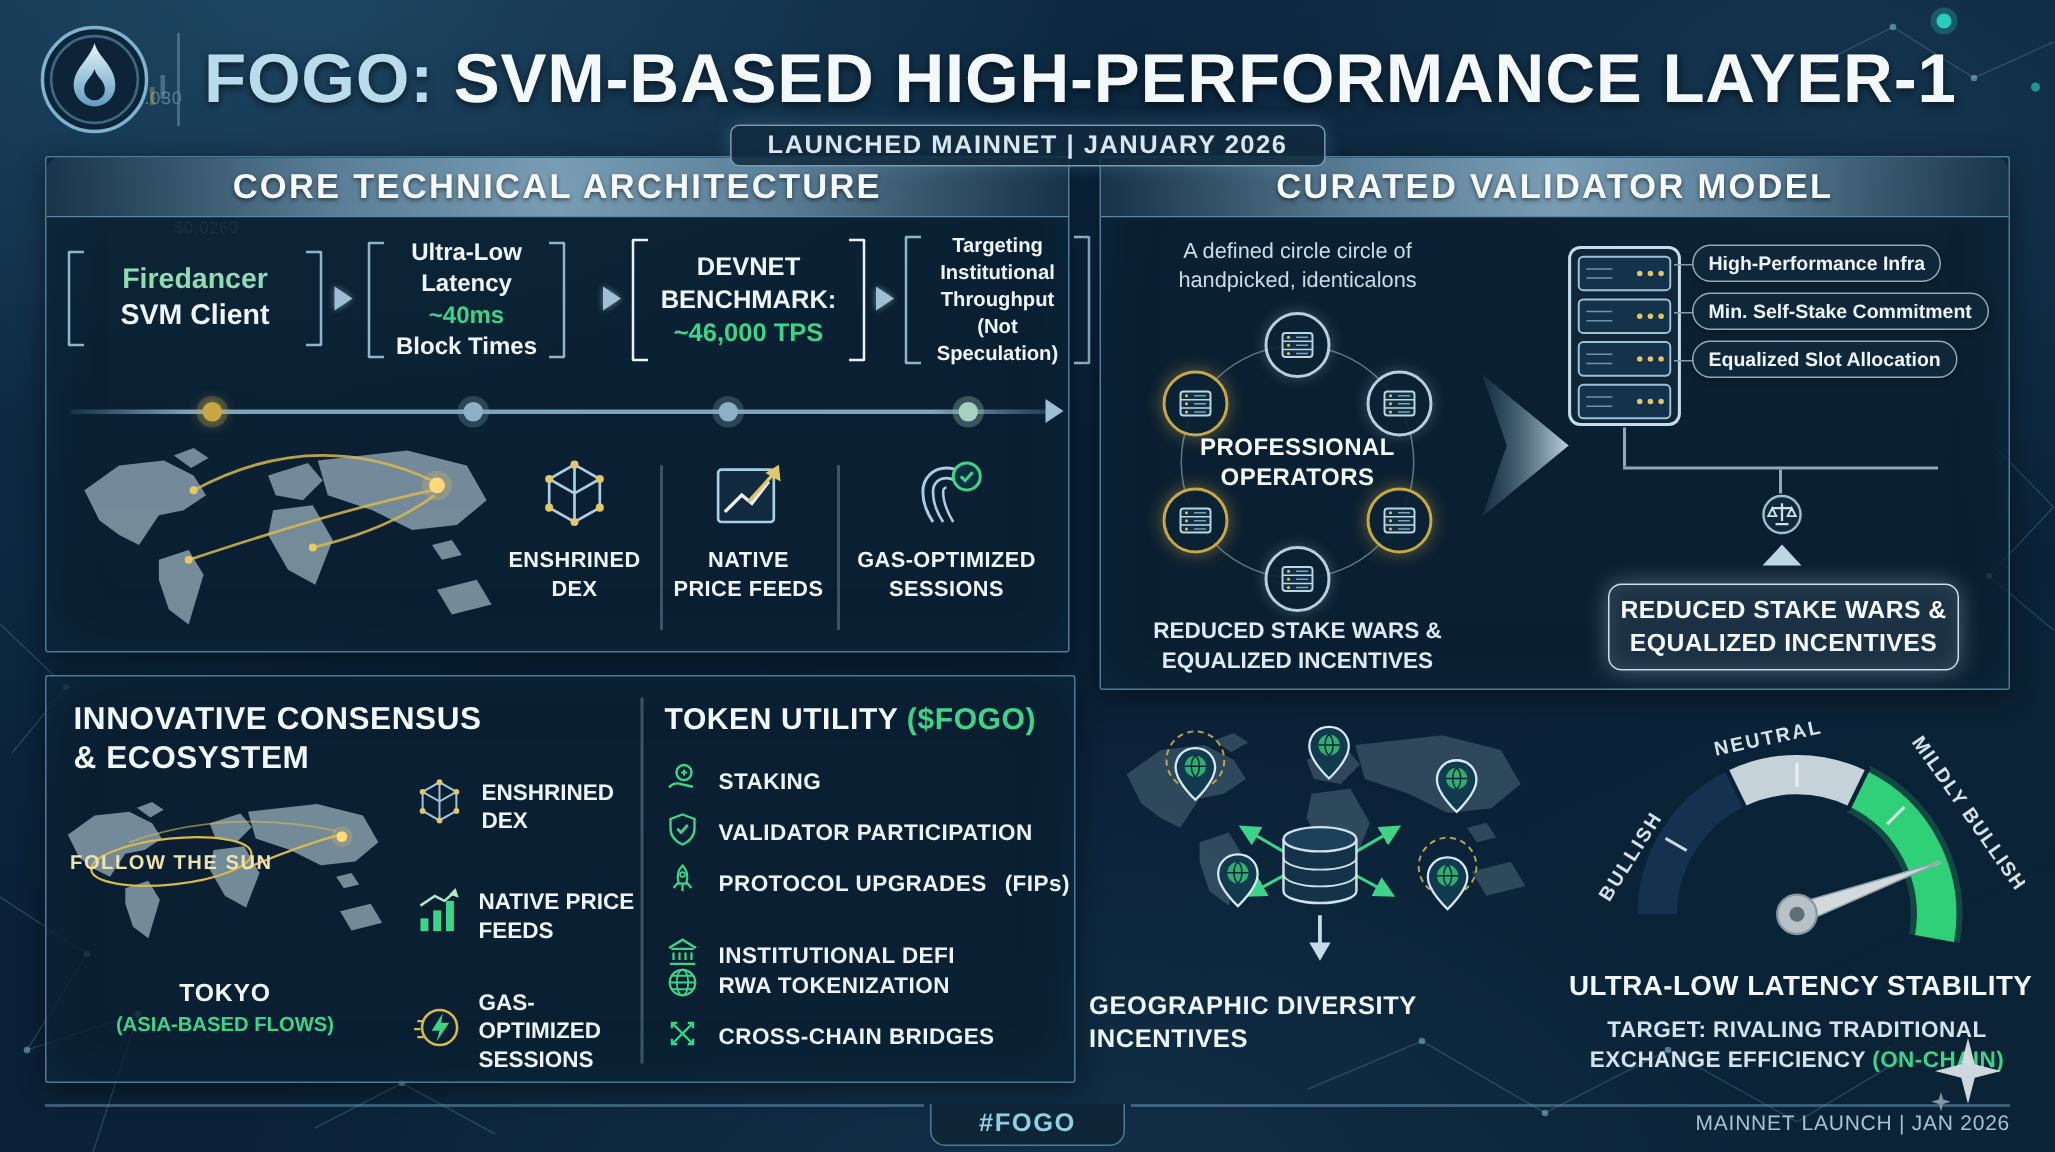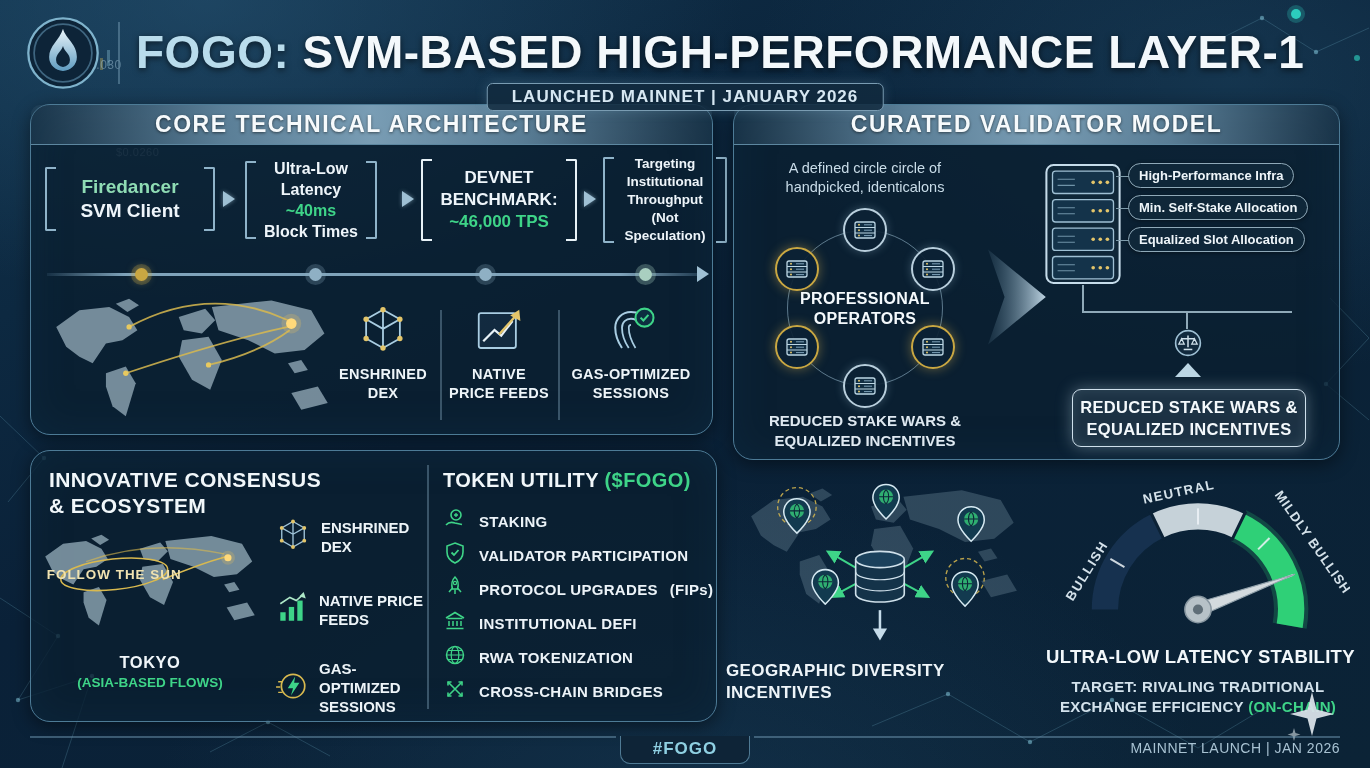--- a/index.html
+++ b/index.html
@@ -17,21 +17,21 @@
 
   
   .logo{left:26px;top:16px;width:74px;height:74px;}
   .hdr-divider{left:118px;top:22px;width:2px;height:62px;background:#5e849c;opacity:.65;}
   .title{left:136px;top:22px;height:60px;line-height:60px;font-size:46px;font-weight:800;letter-spacing:.5px;white-space:nowrap;text-shadow:0 2px 6px rgba(0,0,0,.6);}
   .title .acc{color:#b9dcec;margin-top:33px;}
   .title .rest{color:#f3f8fb;}
   .subtitle{left:685px;top:83px;transform:translateX(-50%);padding:3px 24px;border:1.5px solid #7a9cb2;border-radius:6px;background:rgba(18,42,62,.85);font-size:17px;font-weight:bold;color:#d6e7f2;letter-spacing:1px;white-space:nowrap;box-shadow:0 0 12px rgba(120,170,200,.25);z-index:5;}
 
   
-  .panel{position:absolute;background:rgba(10,31,48,.78);border:1.5px solid #4d7b96;border-radius:20px;box-shadow:0 4px 18px rgba(0,0,0,.45), inset 0 0 40px rgba(20,60,90,.25);}
+  .panel{position:absolute;background:rgba(10,31,48,.78);border:1.5px solid #4d7b96;border-radius:2px;box-shadow:0 4px 18px rgba(0,0,0,.45), inset 0 0 40px rgba(20,60,90,.25);}
   .panel-h{height:40px;border-bottom:1.5px solid #5d87a0;border-radius:9px 9px 0 0;display:flex;align-items:center;justify-content:center;
     background:linear-gradient(90deg,rgba(47,79,102,.35),rgba(116,156,182,.75) 28%,rgba(140,178,202,.85) 50%,rgba(116,156,182,.75) 72%,rgba(47,79,102,.35));}
   .panel-h h2{font-size:23px;font-weight:800;letter-spacing:1.5px;color:#f6fafc;text-shadow:0 1px 3px rgba(0,0,0,.55);}
 
   .core{left:30px;top:104px;width:683px;height:331px;}
   .validator{left:733px;top:104px;width:607px;height:356px;}
   .eco{left:30px;top:450px;width:687px;height:272px;}
 
   
   .bracket{position:absolute;display:flex;flex-direction:column;align-items:center;justify-content:center;text-align:center;padding:6px 14px;}
@@ -386,21 +386,21 @@
           <circle cx="55" cy="75" r="1.8"></circle>
           <circle cx="62" cy="75" r="1.8"></circle>
         <circle cx="48" cy="103" r="1.8"></circle>
           <circle cx="55" cy="103" r="1.8"></circle>
           <circle cx="62" cy="103" r="1.8"></circle>
       </g>
     </svg>
 
     <div class="abs pills">
       <span class="pill">High-Performance Infra</span>
-      <span class="pill">Min. Self-Stake Allocation</span>
+      <span class="pill">Min. Self-Stake Commitment</span>
       <span class="pill">Equalized Slot Allocation</span>
     </div>
 
     <div class="conn" style="left:348px;top:180px;width:2px;height:26px"></div>
     <div class="conn" style="left:348px;top:206px;width:210px;height:2px"></div>
     <div class="conn" style="left:452px;top:208px;width:2px;height:16px"></div>
 
     <svg class="abs" style="left:440px;top:224px" width="28" height="28" viewBox="0 0 26 26">
       <circle cx="13" cy="13" r="11.5" fill="#11293d" stroke="#9fc0d4" stroke-width="1.5"></circle>
       <path d="M13 6 V17 M7 9 H19" stroke="#cfe0ea" stroke-width="1.4" fill="none"></path>
@@ -507,21 +507,21 @@
       <span>
         <svg viewBox="0 0 24 24" width="24" height="24" fill="none" stroke="#3ed488">
           <path d="M12 2 C15 5 16 9 14.5 14 H9.5 C8 9 9 5 12 2 Z" stroke-width="1.5"></path>
           <circle cx="12" cy="8" r="1.6" stroke-width="1.2"></circle>
           <path d="M9.5 13 L6 17 M14.5 13 L18 17 M12 14.5 V19" stroke-width="1.5"></path>
         </svg>
       </span>
       <span class="lb">PROTOCOL UPGRADES</span>
       <span class="lb green">(FIPs)</span>
     </div>
-    <div class="tk-row" style="top:158px">
+    <div class="tk-row" style="top:172px">
       <span>
         <svg viewBox="0 0 24 24" width="24" height="24" fill="none" stroke="#3ed488">
           <path d="M3 9 L12 3.5 L21 9" stroke-width="1.6"></path>
           <path d="M4.5 9.5 H19.5 M6 12 V17 M10 12 V17 M14 12 V17 M18 12 V17 M3.5 19.5 H20.5" stroke-width="1.5"></path>
         </svg>
       </span>
       <span class="lb">INSTITUTIONAL DEFI</span>
     </div>
     <div class="tk-row" style="top:192px">
       <span>

